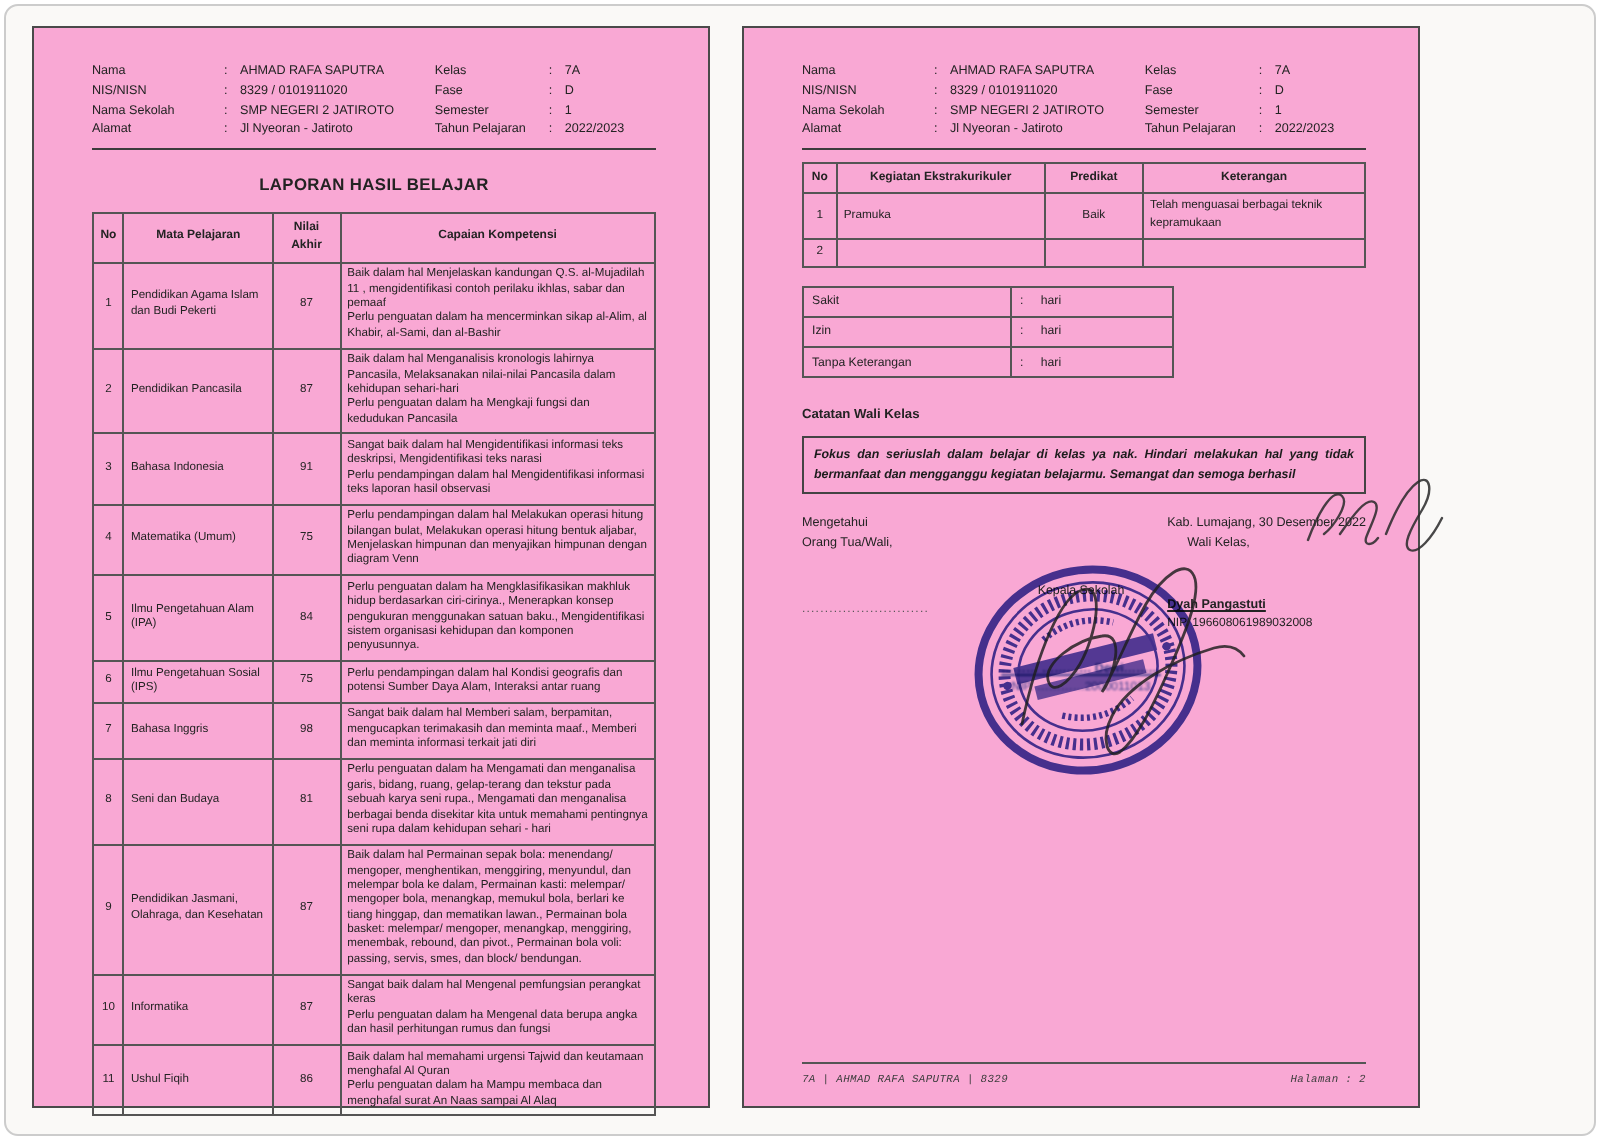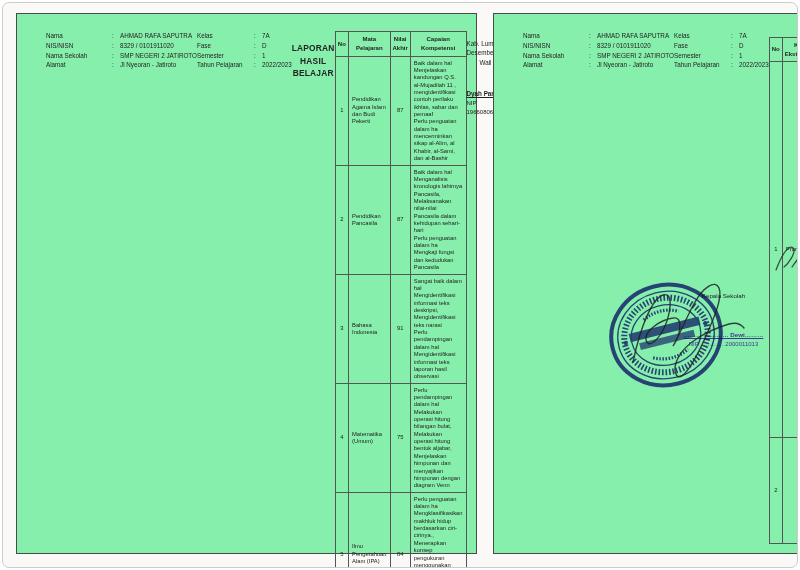--- a/index.html
+++ b/index.html
@@ -1,21 +1,21 @@
 <!DOCTYPE html>
 <html><head>
 <meta charset="utf-8">
 <style>
   * { margin:0; padding:0; box-sizing:border-box; }
   html,body { width:800px; height:570px; background:#ffffff; font-family:"Liberation Sans", sans-serif; }
   .canvas { position:absolute; inset:2px; background:#faf9f7; border:1px solid #cccccc; border-radius:7px; overflow:hidden; }
   .pages { position:absolute; left:13px; top:10px; display:flex; gap:16px; }
   .page {
-    width:461px; height:541px; background:#86efac; border:1px solid #4a4a4a;
-    padding:17px 26px 9px 29px; display:flex; flex-direction:row;
+    width:339px; height:541px; background:#f9a8d4; border:1px solid #4a4a4a;
+    padding:17px 26px 9px 29px; display:flex; flex-direction:column;
     font-size:6.3px; color:#232323; position:relative; line-height:1.5;
   }
   
   .hdr { display:flex; }
   .hcol-l { flex:1.55; }
   .hcol-r { flex:1; }
   .irow { display:flex; line-height:1.56; }
   .ilabel { flex:0 0 66px; }
   .hcol-r .ilabel { flex:0 0 57px; }
   .icolon { flex:0 0 8px; }

